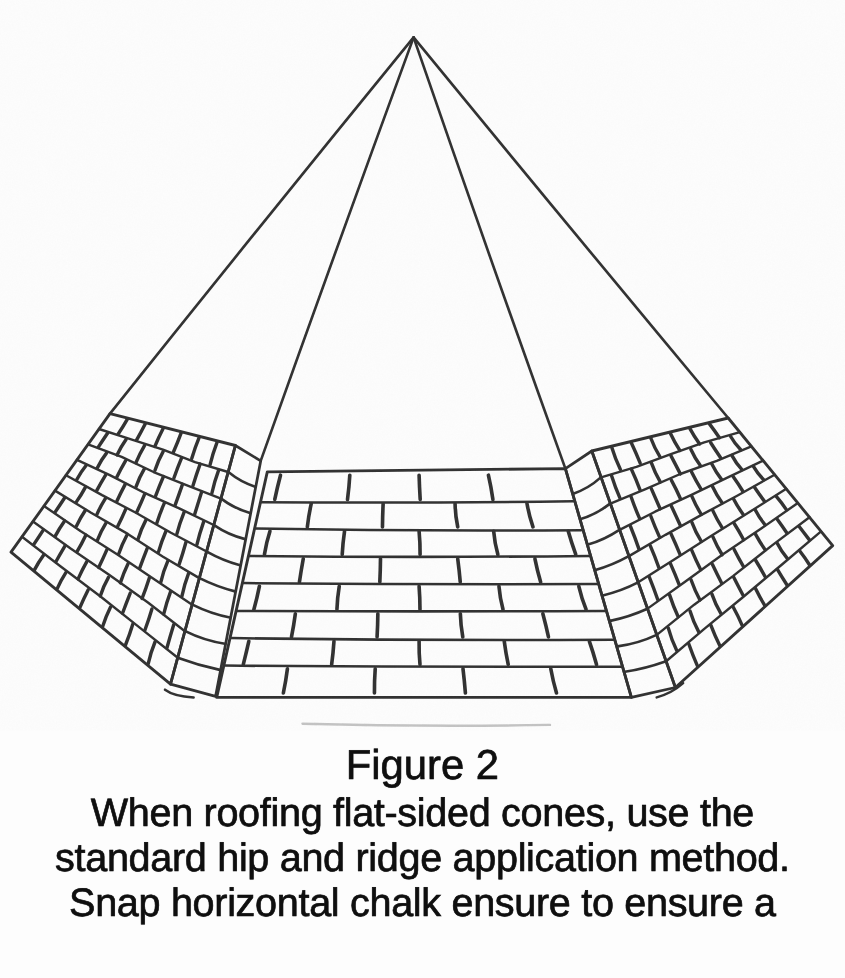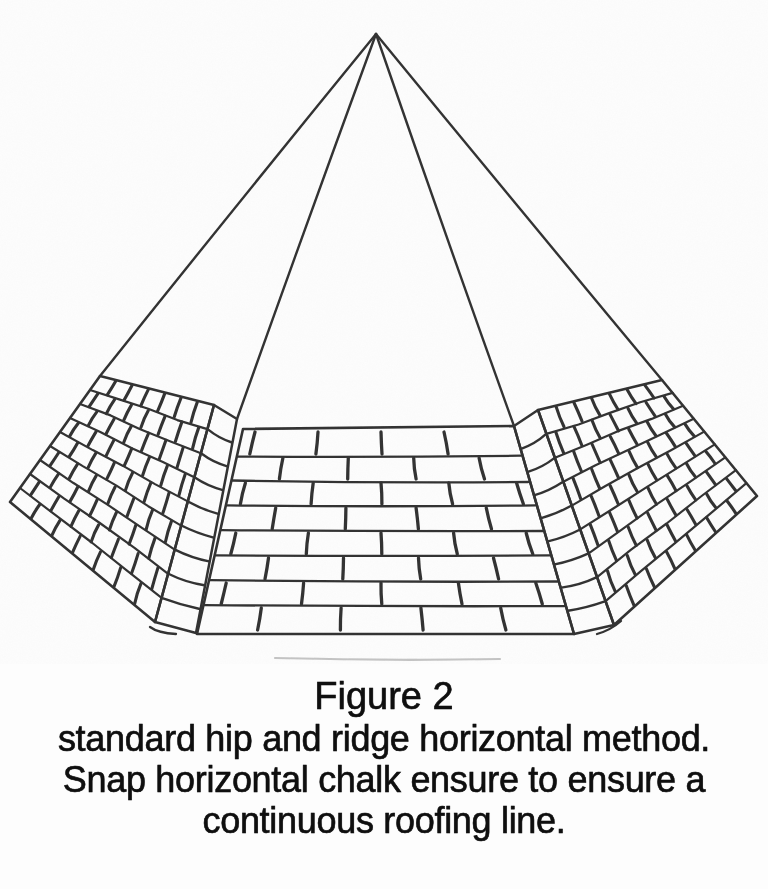--- a/index.html
+++ b/index.html
@@ -254,17 +254,17 @@
             <path d="M597,634 Q611,630 621,621" fill="none" stroke="#333333" stroke-width="2.3" stroke-linecap="round" stroke-linejoin="round"></path>
             <path d="M275,658 Q390,661 500,659" fill="none" stroke="#333333" stroke-width="2.2" stroke-linecap="round" stroke-linejoin="round" stroke-opacity="0.28"></path>
           </g>
       </g>
       <rect x="0" y="0" width="768" height="664" filter="url(#speck)" opacity="0.05"></rect>
     </svg>
   </div>
 
   <div class="caption">
     <div class="fig-label">Figure 2</div>
-    <div class="cap-line">standard hip and ridge horizontal method.</div>
+    <div class="cap-line">When roofing flat-sided cones, use the</div>
+    <div class="cap-line">standard hip and ridge application method.</div>
     <div class="cap-line">Snap horizontal chalk ensure to ensure a</div>
-    <div class="cap-line">continuous roofing line.</div>
   </div>
 </div>
 
 </body></html>

